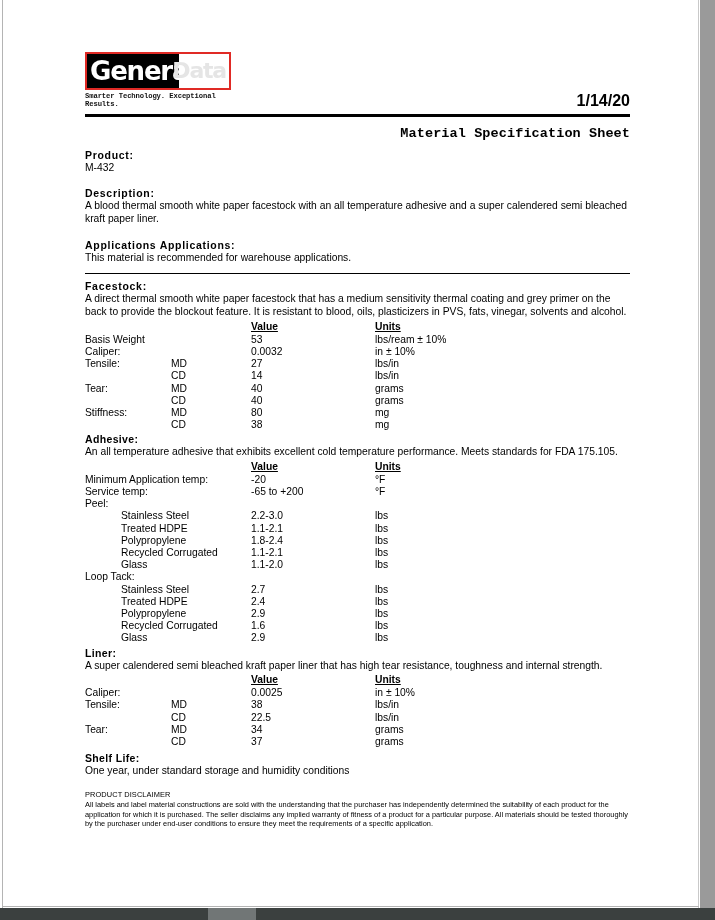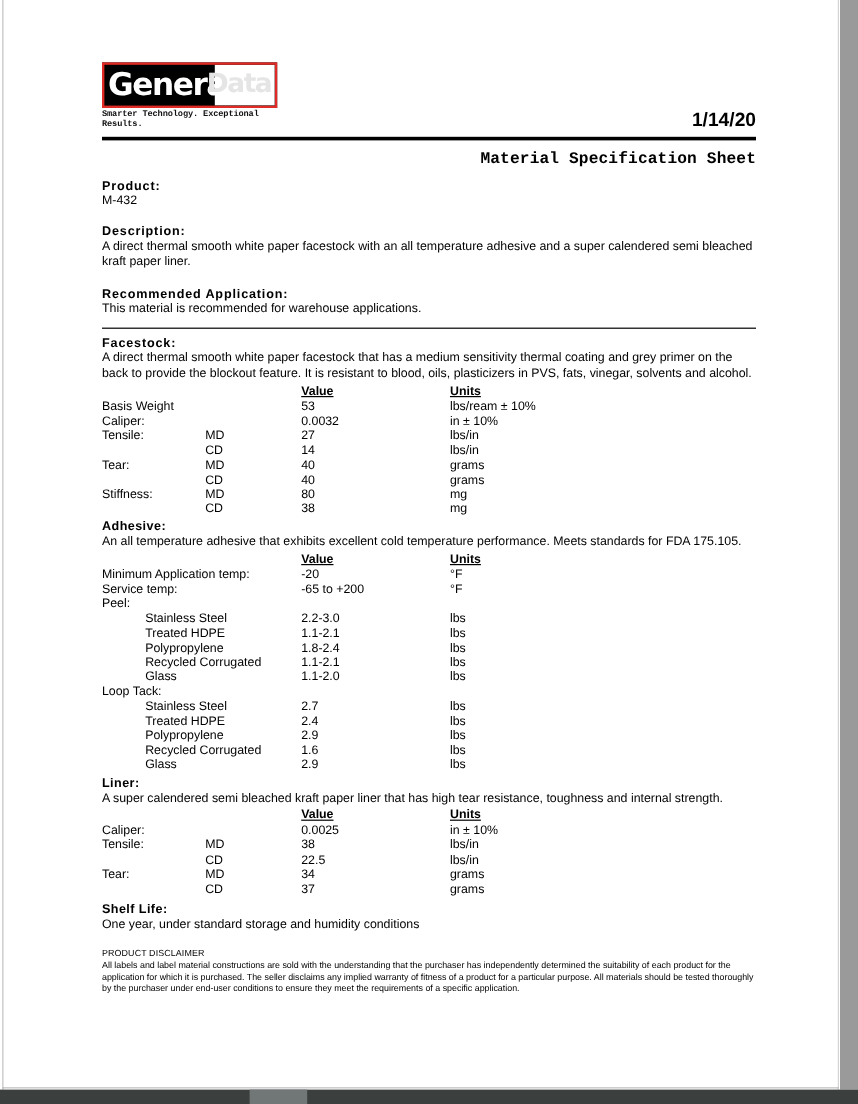--- a/index.html
+++ b/index.html
@@ -265,25 +265,25 @@
       <div class="rule-thick"></div>
 
       <div id="doc-title">Material Specification Sheet</div>
 
       <div class="sec-head spaced">Product:</div>
       <div class="body-text">M-432</div>
 
       <div class="gap-sm"></div>
 
       <div class="sec-head spaced">Description:</div>
-      <div class="body-text">A direct thermal smooth white paper facestock with an all temperature adhesive and a super calendered semi bleached kraft paper liner.</div>
+      <div class="body-text">A blood thermal smooth white paper facestock with an all temperature adhesive and a super calendered semi bleached kraft paper liner.</div>
 
       <div class="gap-sm"></div>
 
-      <div class="sec-head spaced">Recommended Application:</div>
+      <div class="sec-head spaced">Applications Applications:</div>
       <div class="body-text">This material is recommended for warehouse applications.</div>
 
       <div class="gap-md"></div>
       <div class="rule-thin"></div>
       <div class="gap-xs"></div>
 
       <div class="sec-head spaced">Facestock:</div>
       <div class="body-text">A direct thermal smooth white paper facestock that has a medium sensitivity thermal coating and grey primer on the back to provide the blockout feature. It is resistant to blood, oils, plasticizers in PVS, fats, vinegar, solvents and alcohol.</div>
       <table class="spec">
         <tbody id="facestock-tbody">

